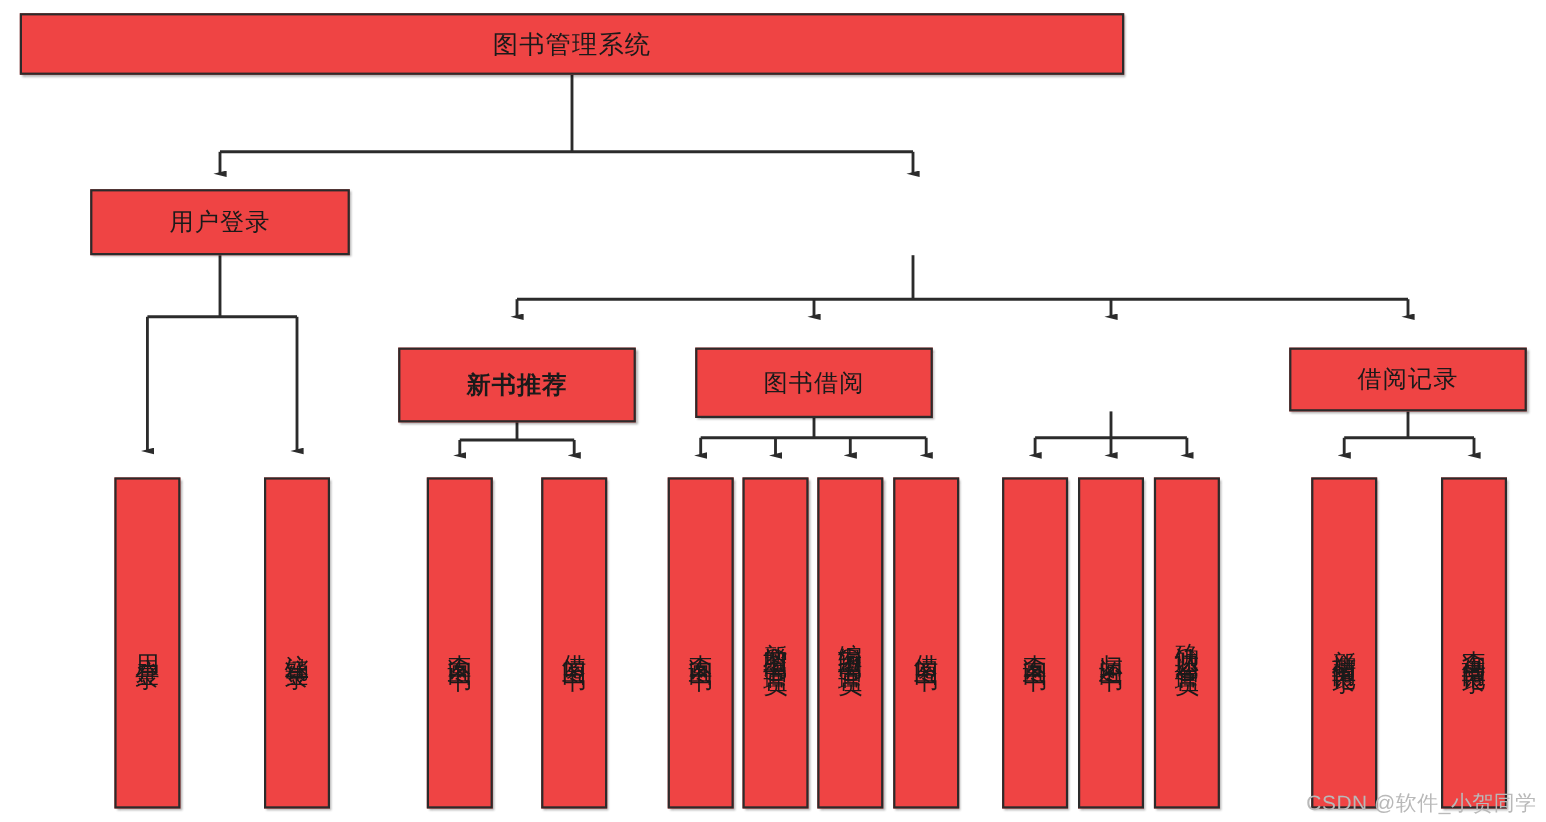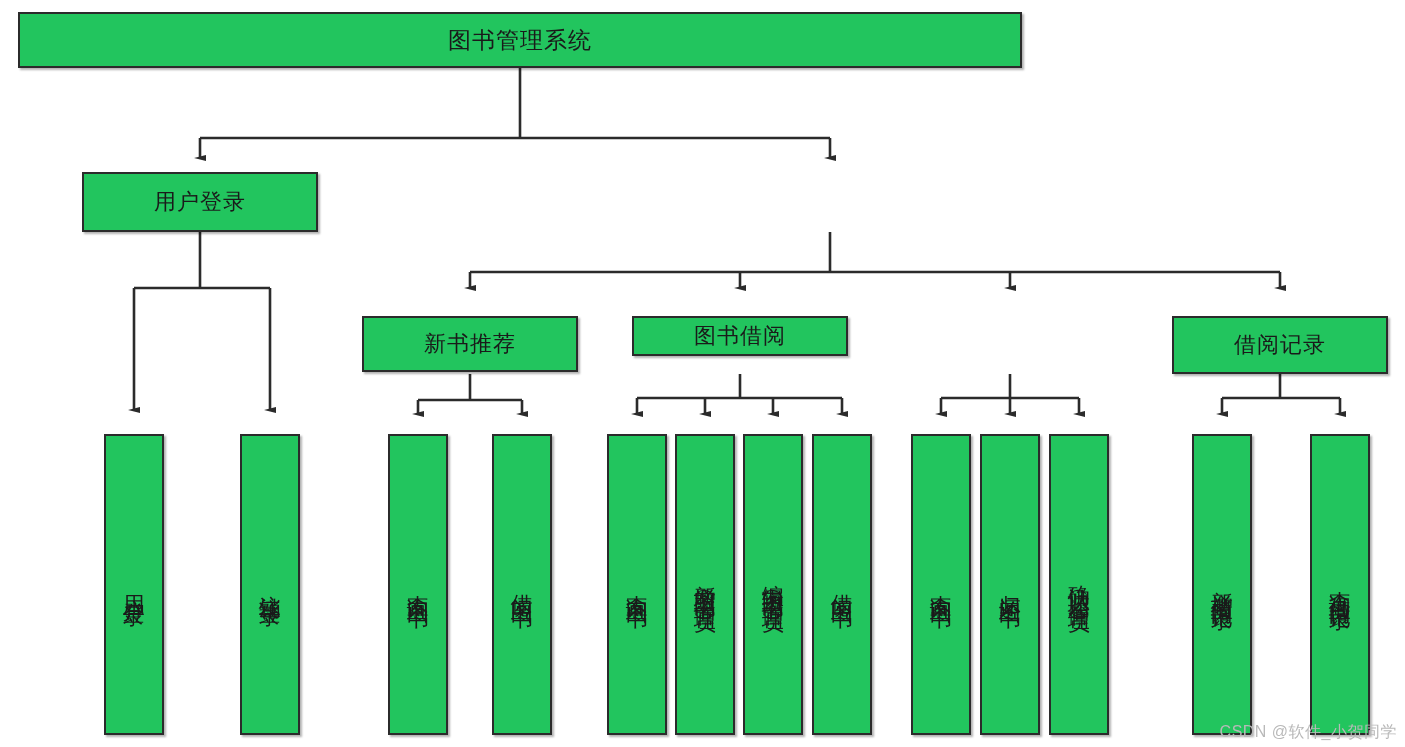--- a/index.html
+++ b/index.html
@@ -21,21 +21,21 @@
     position: absolute;
     left: 0;
     top: 0;
     width: 1405px;
     height: 747px;
     pointer-events: none;
   }
   .node {
     position: absolute;
     box-sizing: border-box;
-    background: #22c55e;
+    background: #ef4444;
     border: 2px solid #2b2b2b;
     box-shadow: 2px 2px 2px rgba(0,0,0,0.30);
     display: flex;
     align-items: center;
     justify-content: center;
     color: #1a1a1a;
   }
   .node .label {
     font-size: 22px;
     line-height: 1.25;
@@ -54,21 +54,21 @@
     line-height: 1.35;
     letter-spacing: 4px;
     white-space: nowrap;
     text-align: center;
   }
   .node.root .label { font-size: 23px; }
   .watermark {
     position: absolute;
     right: 8px;
     bottom: 4px;
-    font-size: 16px;
+    font-size: 19px;
     color: #b9b9b9;
     letter-spacing: 0.5px;
     white-space: nowrap;
   }
 </style>
 </head>
 <body>
 
 <div id="canvas">
 
@@ -123,24 +123,24 @@
   </svg>
 
   <div class="node root" style="left:18px; top:12px; width:1004px; height:56px;">
     <span class="label">图书管理系统</span>
   </div>
 
   <div class="node" style="left:82px; top:172px; width:236px; height:60px;">
     <span class="label">用户登录</span>
   </div>
 
-  <div class="node" style="left:362px; top:316px; width:216px; height:56px;">
+  <div class="node" style="left:362px; top:316px; width:216px; height:68px;font-weight:bold;">
     <span class="label">新书推荐</span>
   </div>
-  <div class="node" style="left:632px; top:316px; width:216px; height:40px;">
+  <div class="node" style="left:632px; top:316px; width:216px; height:64px;">
     <span class="label">图书借阅</span>
   </div>
   <div class="node" style="left:1172px; top:316px; width:216px; height:58px;text-align:center;">
     <span class="label">借阅记录</span>
   </div>
 
   <div class="node vertical" style="left:104px; top:434px; width:60px; height:301px;">
     <span class="label">用户登录</span>
   </div>
   <div class="node vertical" style="left:240px; top:434px; width:60px; height:301px;">

